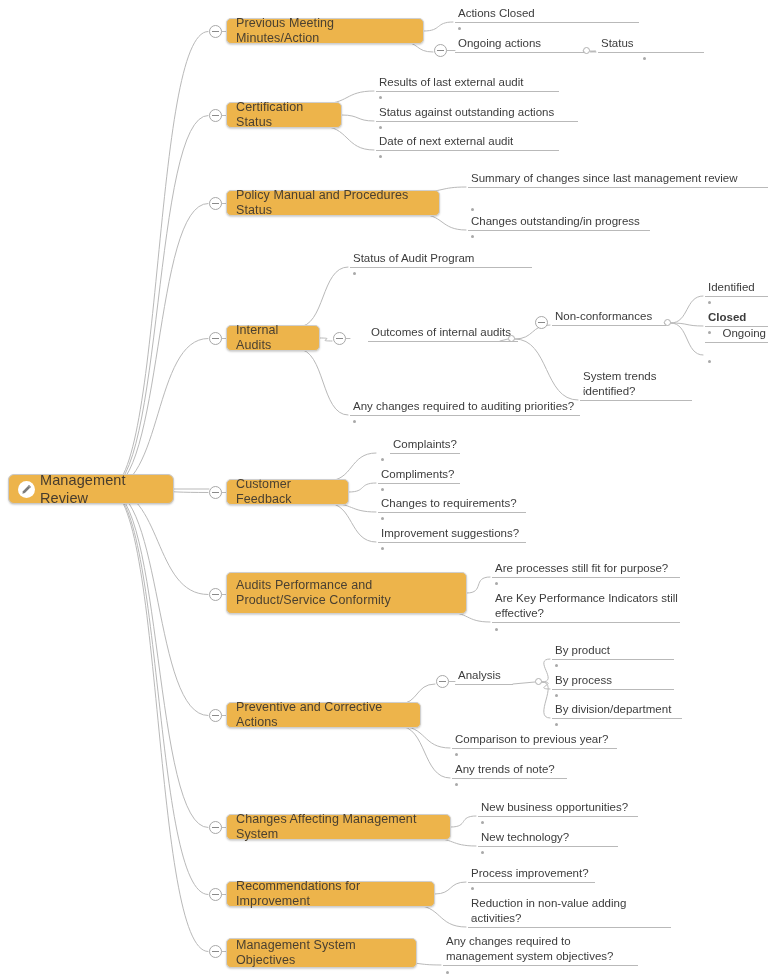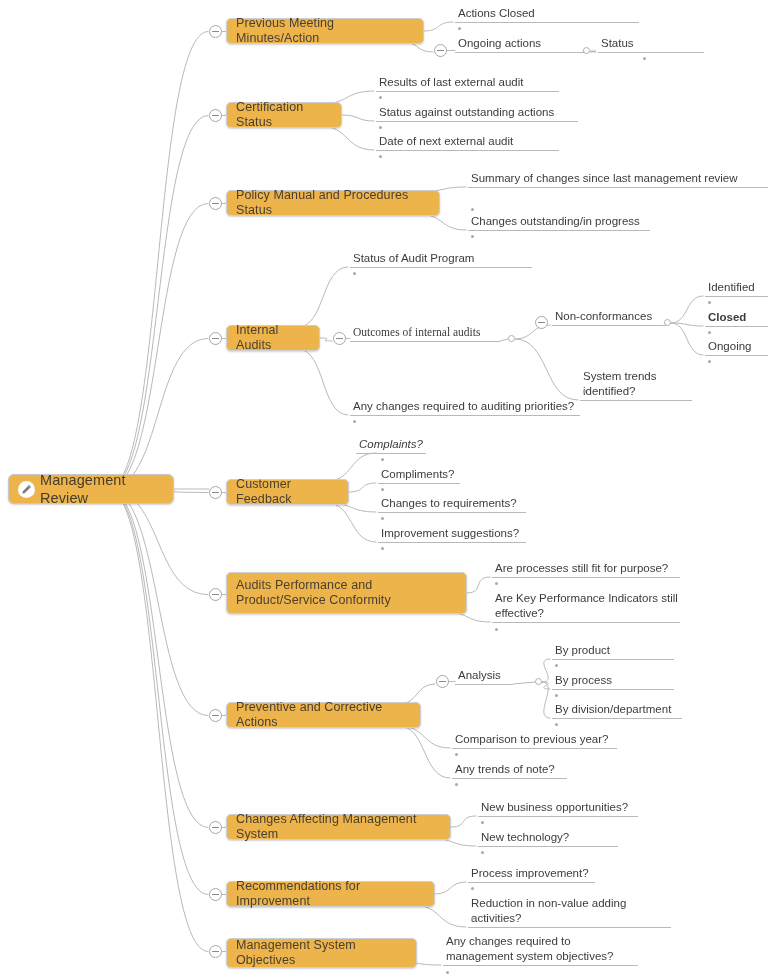--- a/index.html
+++ b/index.html
@@ -266,21 +266,21 @@
       <div class="inner">
         <span class="lbl">Internal Audits</span>
       </div>
     </div>
     <div class="toggle" style="left: 209px; top: 332px;"></div>
     <div class="leaf" style="left: 350px; top: 251px; width: 182px;">
       <span class="ltxt">Status of Audit Program</span>
       <span class="rule"></span>
     </div>
     <div class="dot" style="left: 353px; top: 272px;"></div>
-    <div class="leaf" style="left: 350px; top: 325px; width: 150px; font-family: Liberation Serif, serif;">
+    <div class="leaf" style="left: 368px; top: 325px; width: 150px;">
       <span class="ltxt">Outcomes of internal audits</span>
       <span class="rule"></span>
     </div>
     <div class="toggle" style="left: 333px; top: 332px;"></div>
     <div class="junction" style="left: 508px; top: 335px;"></div>
     <div class="leaf" style="left: 552px; top: 309px; width: 114px;">
       <span class="ltxt">Non-conformances</span>
       <span class="rule"></span>
     </div>
     <div class="toggle" style="left: 535px; top: 316px;"></div>
@@ -288,42 +288,42 @@
     <div class="leaf" style="left: 705px; top: 280px; width: 63px;">
       <span class="ltxt">Identified</span>
       <span class="rule"></span>
     </div>
     <div class="dot" style="left: 708px; top: 301px;"></div>
     <div class="leaf" style="left: 705px; top: 310px; width: 63px; font-weight: bold;">
       <span class="ltxt">Closed</span>
       <span class="rule"></span>
     </div>
     <div class="dot" style="left: 708px; top: 331px;"></div>
-    <div class="leaf" style="left: 705px; top: 339px; width: 63px;">
+    <div class="leaf" style="left: 705px; top: 326px; width: 63px; text-align: right;">
       <span class="ltxt">Ongoing</span>
       <span class="rule"></span>
     </div>
     <div class="dot" style="left: 708px; top: 360px;"></div>
     <div class="leaf" style="left: 580px; top: 369px; width: 112px;">
       <span class="ltxt">System trends identified?</span>
       <span class="rule"></span>
     </div>
     <div class="dot" style="left: 583px; top: 390px;"></div>
     <div class="leaf" style="left: 350px; top: 399px; width: 230px;">
       <span class="ltxt">Any changes required to auditing priorities?</span>
       <span class="rule"></span>
     </div>
     <div class="dot" style="left: 353px; top: 420px;"></div>
     <div class="node" style="left: 226px; top: 479px; width: 123px; height: 26px;">
       <div class="inner">
         <span class="lbl">Customer Feedback</span>
       </div>
     </div>
     <div class="toggle" style="left: 209px; top: 486px;"></div>
-    <div class="leaf" style="left: 356px; top: 437px; width: 70px; font-style: italic;">
+    <div class="leaf" style="left: 390px; top: 437px; width: 70px;">
       <span class="ltxt">Complaints?</span>
       <span class="rule"></span>
     </div>
     <div class="dot" style="left: 381px; top: 458px;"></div>
     <div class="leaf" style="left: 378px; top: 467px; width: 82px;">
       <span class="ltxt">Compliments?</span>
       <span class="rule"></span>
     </div>
     <div class="dot" style="left: 381px; top: 488px;"></div>
     <div class="leaf" style="left: 378px; top: 496px; width: 148px;">

